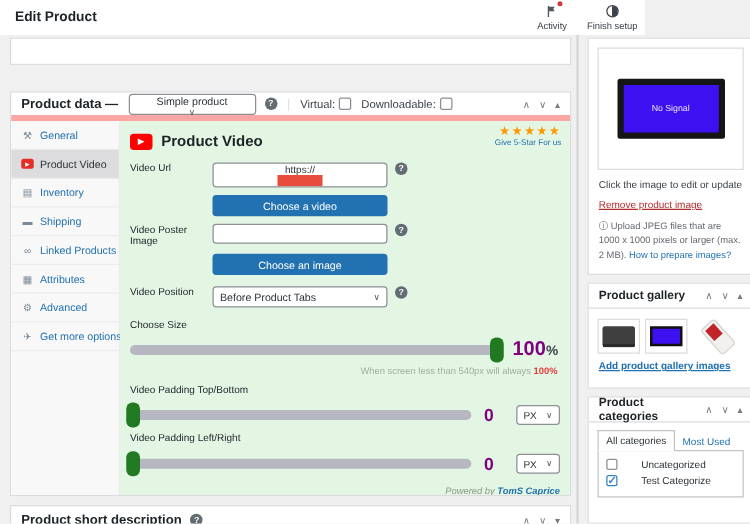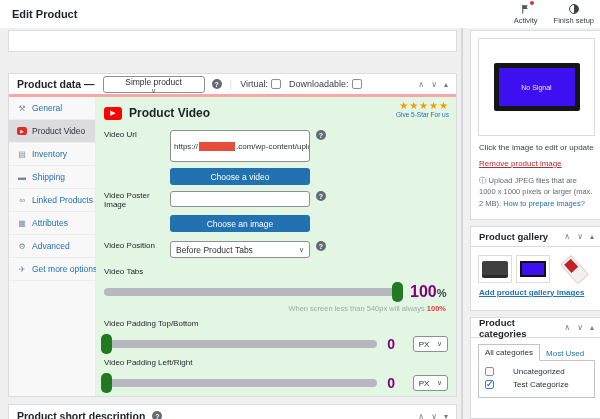--- a/index.html
+++ b/index.html
@@ -1,42 +1,42 @@
 <!DOCTYPE html>
 <html><head>
 <meta charset="utf-8">
 <style>
   * { margin:0; padding:0; box-sizing:border-box; }
   html,body { width:600px; height:419px; }
   body { font-family:"Liberation Sans", sans-serif; color:#3c434a; background:#f0f0f1; }
   .screen { position:relative; width:600px; height:419px; overflow:hidden; background:#f0f0f1; }
 
   
-  .topbar { position:absolute; left:0; top:0; width:600px; height:28px; background:#fff; }
+  .topbar { position:absolute; left:0; top:0; width:516px; height:28px; background:#fff; }
   .page-title { position:absolute; left:12px; top:8px; font-size:11px; font-weight:bold; color:#1d2327; }
   .topbar-actions { position:absolute; right:6px; top:2px; display:flex; gap:16px; }
   .tb-action { display:flex; flex-direction:column; align-items:center; cursor:pointer; }
   .tb-ico { position:relative; width:12px; height:13px; display:flex; align-items:center; justify-content:center; }
   .red-dot { position:absolute; right:-2px; top:-1px; width:4px; height:4px; border-radius:50%; background:#d63638; }
   .half-circle { width:10px; height:10px; border:1.5px solid #3c434a; border-radius:50%;
                  background:linear-gradient(90deg, transparent 50%, #3c434a 50%); }
   .tb-label { font-size:7.5px; color:#3c434a; margin-top:1px; }
 
   .scroll-line { position:absolute; left:461px; top:28px; width:2px; height:391px; background:#d8d8dc; }
 
   
   .editor-box { position:absolute; left:8px; top:30px; width:449px; background:#fff; border:1px solid #dcdcde; }
   .editor-content { height:20px; }
   .editor-status { height:14px; background:#f6f7f7; border-top:1px solid #dcdcde; display:flex;
                    justify-content:space-between; align-items:center; padding:0 8px; font-size:8px; color:#646970; }
 
   .postbox { position:absolute; left:8px; width:449px; background:#fff; border:1px solid #dcdcde; }
   .pd-box { top:73px; height:324px; }
   .sd-box { top:404px; height:22px; }
-  .box-header { height:23px; display:flex; align-items:center; padding:0 8px; border-bottom:3px solid #fca5a5; }
+  .box-header { height:23px; display:flex; align-items:center; padding:0 8px; border-bottom:5px solid #fca5a5; }
   .box-title { font-size:10.5px; font-weight:bold; color:#1d2327; white-space:nowrap; }
   .box-controls { margin-left:auto; display:flex; gap:7px; color:#787c82; font-size:8px; }
   .box-controls span { cursor:pointer; }
 
   .type-select { margin-left:8px; width:102px;flex-direction:column; }
   .sel { display:flex; justify-content:space-between; align-items:center; height:17px; border:1px solid #8c8f94;
          border-radius:3px; background:#fff; padding:0 5px; font-size:8.5px; color:#2c3338; cursor:pointer; }
   .sel .chev { color:#50575e; font-size:7px; }
   .help-ico { display:inline-flex; align-items:center; justify-content:center; width:10px; height:10px;
               border-radius:50%; background:#636c72; color:#fff; font-size:7px; font-weight:bold; flex:none; cursor:pointer; }
@@ -59,22 +59,22 @@
   .pv-heading { display:flex; align-items:center; gap:7px; margin:2px 0 10px; }
   .pv-badge { width:18px; height:13px; background:#f00; border-radius:3px; color:#fff; font-size:7px;
               display:flex; align-items:center; justify-content:center; }
   .pv-title { font-size:12px; font-weight:bold; color:#1d2327; }
   .rate { position:absolute; right:7px; top:4px; text-align:right; cursor:pointer; }
   .stars { color:#ff9800; font-size:10px; letter-spacing:1px; line-height:10px; }
   .stars-cap { font-size:6.5px; color:#2271b1; }
 
   .frow { display:flex; margin-bottom:6px; }
   .flabel { width:66px; font-size:8px; color:#23282d; flex:none; }
-  .urlbox { width:140px; height:32px; border:1px solid #8c8f94; border-radius:3px; background:#fff; font-size:8px;
-            color:#2c3338; display:flex; align-items:center; padding:0 3px; white-space:nowrap; overflow:hidden; cursor:text; }
+  .urlbox { width:140px; height:20px; border:1px solid #8c8f94; border-radius:3px; background:#fff; font-size:8px;
+            color:#2c3338; display:flex; align-items:center; padding:0 3px; white-space:nowrap; overflow:hidden; cursor:text;flex-direction:column; }
   .redact { display:inline-block; width:36px; height:9px; background:#e84c3d; margin:0 1px; flex:none; }
   .tinput { width:140px; height:16px; border:1px solid #8c8f94; border-radius:3px; background:#fff; font-size:8px;
             padding:0 3px; font-family:"Liberation Sans", sans-serif; }
   .fhelp { margin-left:6px; }
   .btn { display:block; width:140px; height:17px; margin:0 0 6px 66px; background:#2271b1; color:#fff; border:none;
          border-radius:3px; font-size:8.5px; font-family:"Liberation Sans", sans-serif; cursor:pointer; }
   .btn.mb8 { margin-bottom:9px; }
   .w140 { width:140px; }
 
   .sec-label { font-size:8px; color:#23282d; margin:3px 0 6px; }
@@ -262,21 +262,21 @@
 
         <div class="frow" style="margin-bottom:9px">
           <span class="flabel">Video Position</span>
           <div class="sel w140">
             <span>Before Product Tabs</span>
             <span class="chev">∨</span>
           </div>
           <span class="help-ico fhelp">?</span>
         </div>
 
-        <div class="sec-label">Video Tabs</div>
+        <div class="sec-label">Choose Size</div>
         <div class="slider-row">
           <div class="track size">
             <span class="handle right"></span>
           </div>
           <span class="sval"><span>100</span><span class="sunit">%</span></span>
         </div>
         <div class="size-note"><span>When screen less than 540px will always </span><b>100%</b></div>
 
         <div class="sec-label">Video Padding Top/Bottom</div>
         <div class="slider-row" style="margin-bottom:4px">

